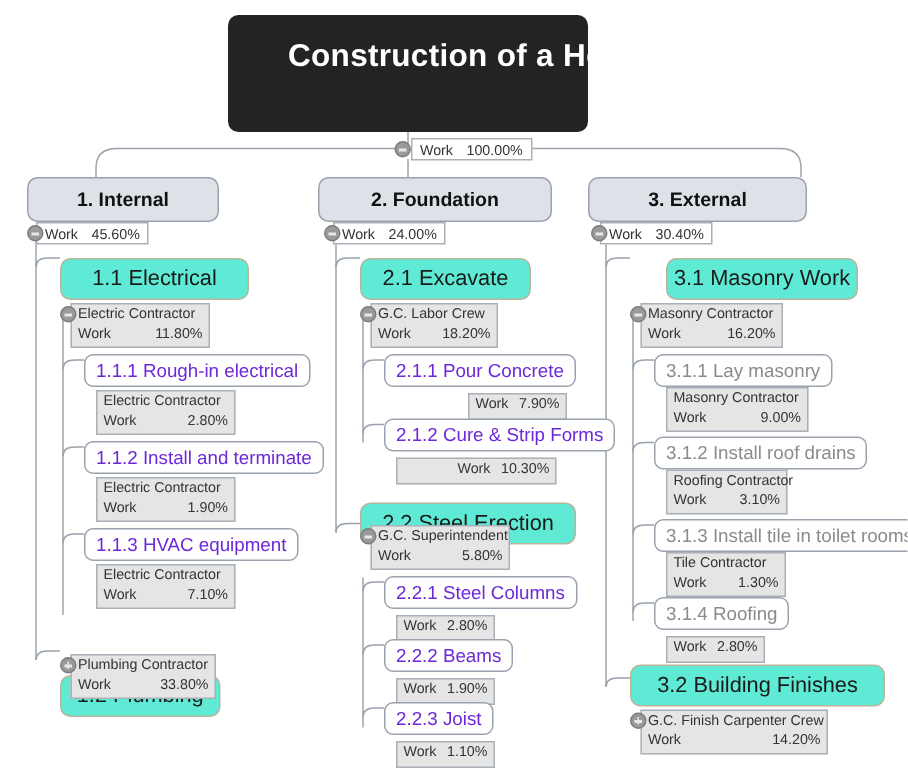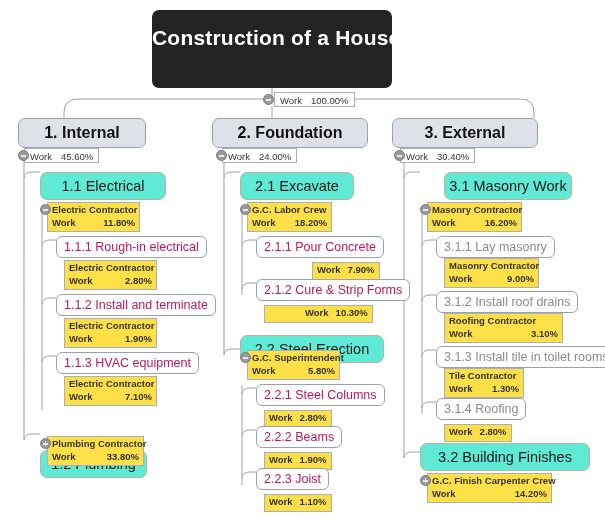--- a/index.html
+++ b/index.html
@@ -45,21 +45,21 @@
     line-height: 27px;
     padding-top: 14px;
     letter-spacing: 0.2px;
   }
 
   
   .lvl1 {
     background: #dee2e8;
     border: 1px solid #9aa3ad;
     border-radius: 7px;
-    font-size: 16px;
+    font-size: 13px;
     font-weight: bold;
     color: #111111;
     text-align: center;
     line-height: 28px;
     height: 30px;
   }
 
   
   .lvl2 {
     background: #5eead4;
@@ -71,38 +71,37 @@
     line-height: 26px;
     height: 28px;
   }
 
   
   .lvl3 {
     background: #ffffff;
     border: 1px solid #9aa3ad;
     border-radius: 6px;
     font-size: 12.5px;
-    color: #be185d;
+    color: #6d28d9;
     line-height: 20px;
     height: 22px;
     padding: 0 7px;
   }
   .lvl3.muted {
     color: #8b8b8b;
   }
 
   
   .res {
-    background: #fde047;
+    background: #e5e5e5;
     border: 1px solid #a9b0b8;
     font-size: 9.5px;
     color: #333333;
     padding: 1px 4px 2px 4px;
     line-height: 12.5px;
-    font-weight: bold;
   }
   .res .rname {
     display: block;
     white-space: nowrap;
   }
   .res .rrow {
     display: block;
     position: relative;
     white-space: nowrap;
   }
@@ -206,21 +205,21 @@
       <path d="M404,458 Q404,452 412,452 L420,452"></path>
 
       <path d="M422,208 L422,414"></path>
       <path d="M422,246 Q422,240 430,240 L436,240"></path>
       <path d="M422,301 Q422,295 430,295 L436,295"></path>
       <path d="M422,356 Q422,350 430,350 L436,350"></path>
       <path d="M422,408 Q422,402 430,402 L436,402"></path>
     </g>
   </svg>
 
-  <div class="node root" style="left:152px; top:10px; width:240px; height:78px;">
+  <div class="node root" style="left:152px; top:10px; width:240px; height:78px;padding-left:40px;">
     <span>Construction of a House</span>
   </div>
 
   <div class="node worktag" style="left:274px; top:92px;">
     <span>Work</span><span class="pct">100.00%</span>
   </div>
   <div class="handle" style="left:263px; top:94px;"></div>
 
   <div class="node lvl1" style="left:18px; top:118px; width:128px;">
     <span>1.  Internal</span>
@@ -354,21 +353,21 @@
     <span>3.1.1  Lay masonry</span>
   </div>
   <div class="node res" style="left:444px; top:258px; width:95px;">
     <span class="rname">Masonry Contractor</span>
     <span class="rrow"><span>Work</span><span class="pct">9.00%</span></span>
   </div>
 
   <div class="node lvl3 muted" style="left:436px; top:291px;">
     <span>3.1.2  Install roof drains</span>
   </div>
-  <div class="node res" style="left:444px; top:313px; width:119px;">
+  <div class="node res" style="left:444px; top:313px; width:81px;">
     <span class="rname">Roofing Contractor</span>
     <span class="rrow"><span>Work</span><span class="pct">3.10%</span></span>
   </div>
 
   <div class="node lvl3 muted" style="left:436px; top:346px;">
     <span>3.1.3  Install tile in toilet rooms</span>
   </div>
   <div class="node res" style="left:444px; top:368px; width:80px;">
     <span class="rname">Tile Contractor</span>
     <span class="rrow"><span>Work</span><span class="pct">1.30%</span></span>

